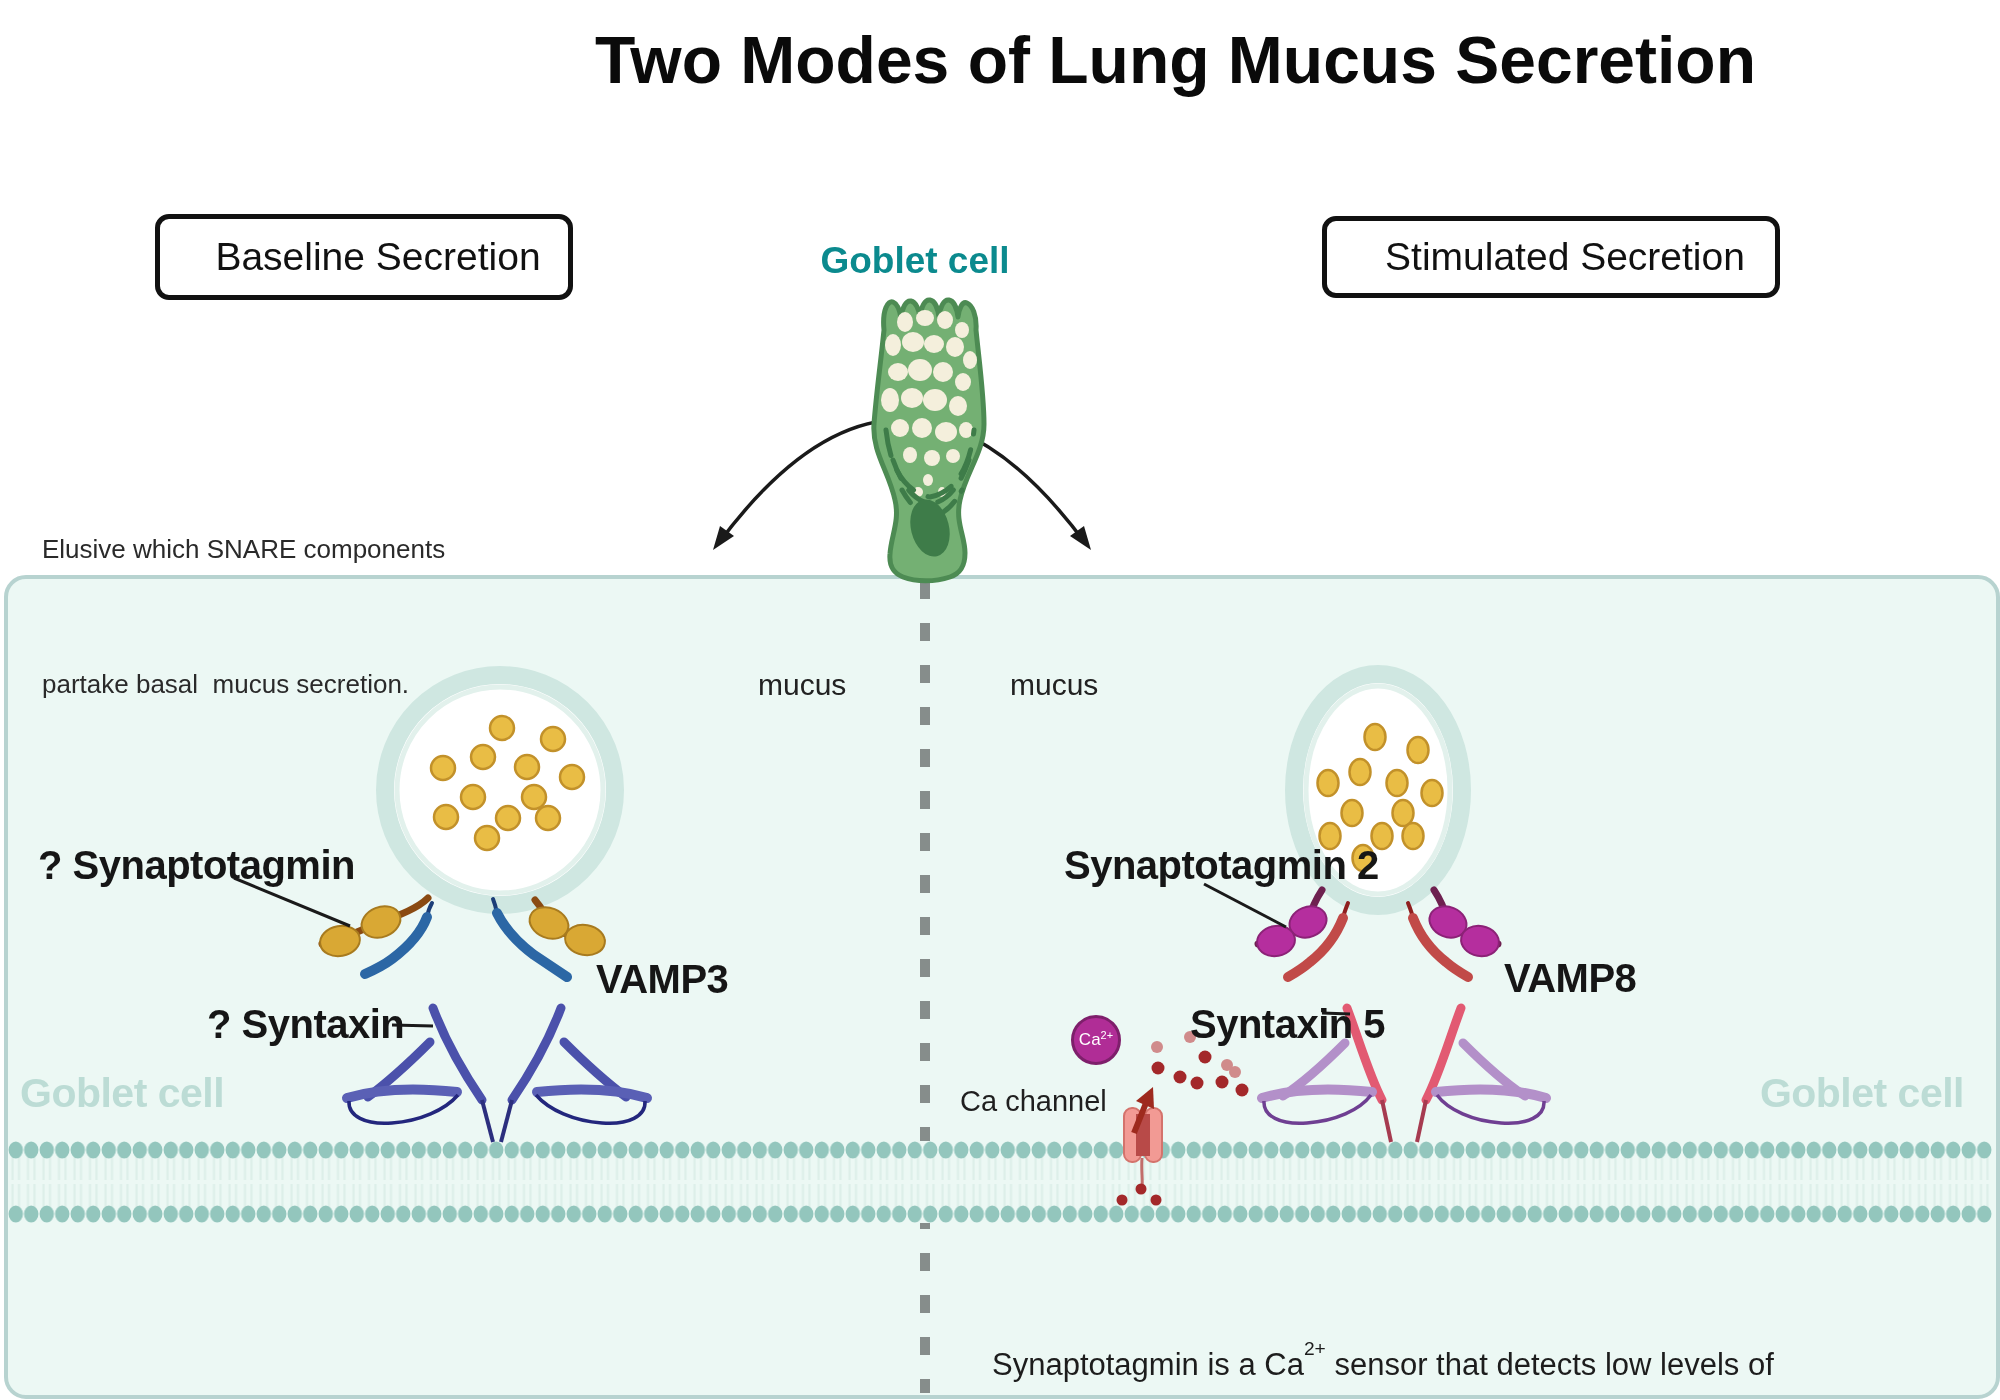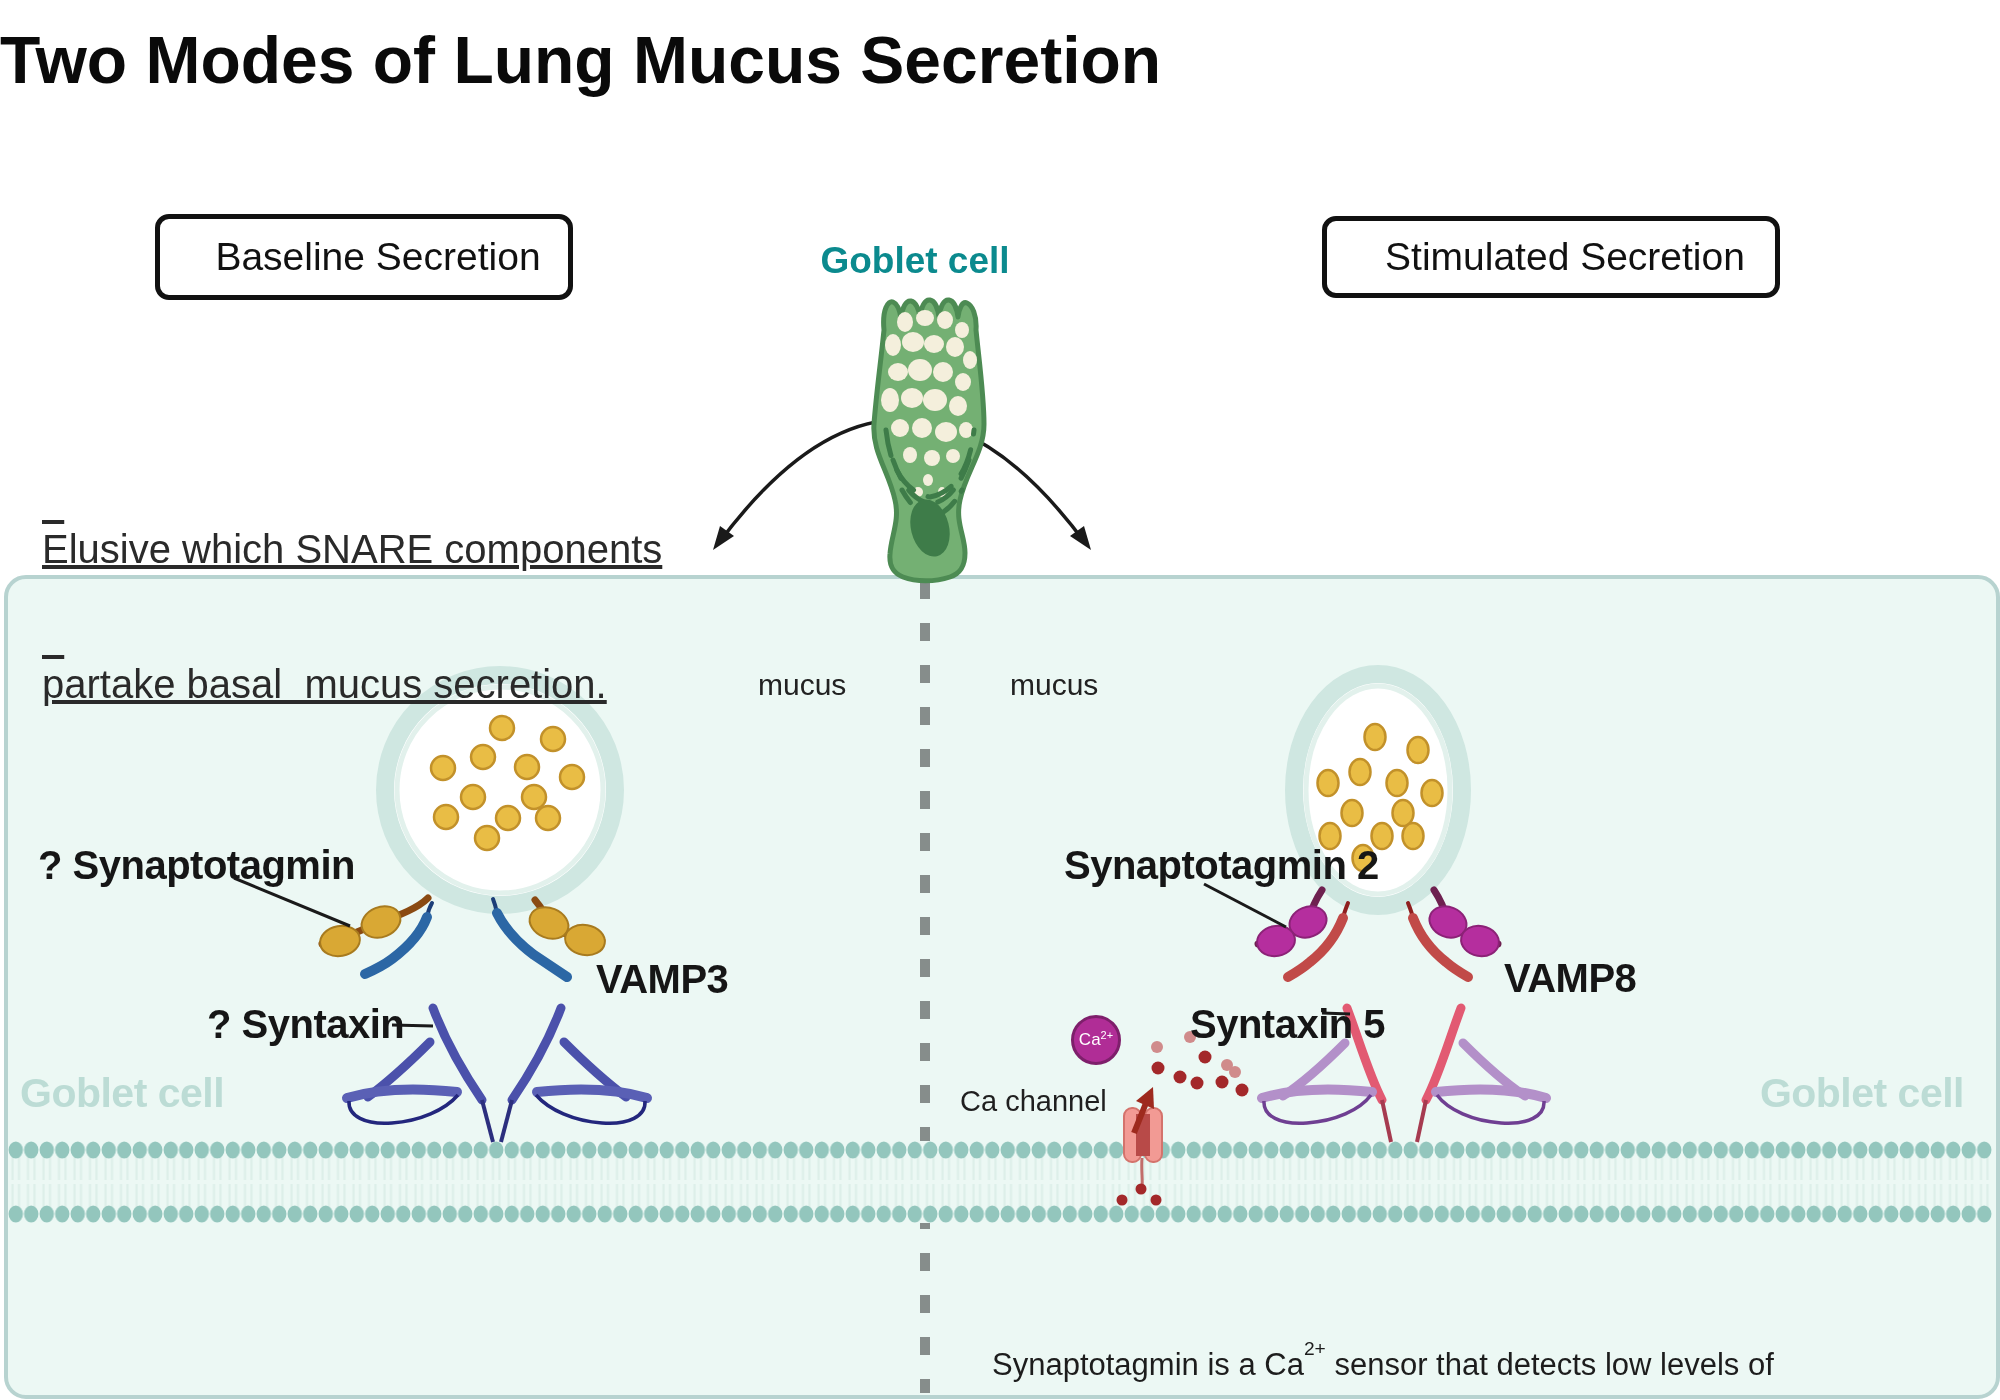--- a/index.html
+++ b/index.html
@@ -7,29 +7,29 @@
        font-family:"Liberation Sans",sans-serif;color:#1c1c1c;}
   .abs{position:absolute;}
   
   .bigbox{left:4px;top:575px;width:1988px;height:816px;background:#ecf8f4;
           border:4px solid #b7d3d0;border-radius:22px;z-index:1;}
   .divider{left:920px;top:581px;width:10px;height:812px;z-index:2;
            background:repeating-linear-gradient(180deg,#868d8b 0 18px,transparent 18px 42px);}
   svg.art{left:0;top:0;z-index:3;pointer-events:none;}
   
   .lbl{position:absolute;z-index:4;white-space:nowrap;}
-  .title{left:0;top:22px;width:1756px;text-align:left;font-size:66px;font-weight:bold;
+  .title{left:0;top:22px;width:1756px;text-align:right;font-size:66px;font-weight:bold;
          letter-spacing:0px;color:#0a0a0a;}
   .panelbox{position:absolute;z-index:4;border:5px solid #111;border-radius:14px;background:#fff;
             display:flex;align-items:center;justify-content:center;font-size:39px;color:#111;padding-left:28px;}
   .pb-left{left:155px;top:214px;width:380px;height:76px;}
   .pb-right{left:1322px;top:216px;width:420px;height:72px;}
   .goblet-head{left:790px;top:240px;width:250px;text-align:center;font-size:37px;
                font-weight:bold;color:#0b8a8e;}
-  .note{left:42px;top:437px;font-size:40px;line-height:45px;color:#2a2a2a;white-space:pre-wrap;text-decoration:underline;}
+  .note{left:42px;top:437px;font-size:26px;line-height:45px;color:#2a2a2a;white-space:pre-wrap;}
   .mucus{font-size:30px;color:#222;}
   .tag{font-size:40px;font-weight:bold;color:#161616;letter-spacing:-0.5px;}
   .ca-ch{font-size:29px;color:#1f1f1f;}
   .wm{font-size:41px;font-weight:bold;color:#bcdcd5;letter-spacing:-0.5px;}
   .footnote{left:992px;top:1258px;width:960px;font-size:31px;line-height:40px;color:#1d1d1d;
             white-space:pre-wrap;z-index:4;position:absolute;}
   .footnote sup{font-size:0.62em;position:relative;top:-0.45em;}
   .ca-badge{left:1071px;top:1015px;width:44px;height:44px;border-radius:50%;
             background:#b02d96;border:3px solid #7e1f6b;z-index:4;display:flex;
             align-items:center;justify-content:center;color:#fff;font-size:17px;}

